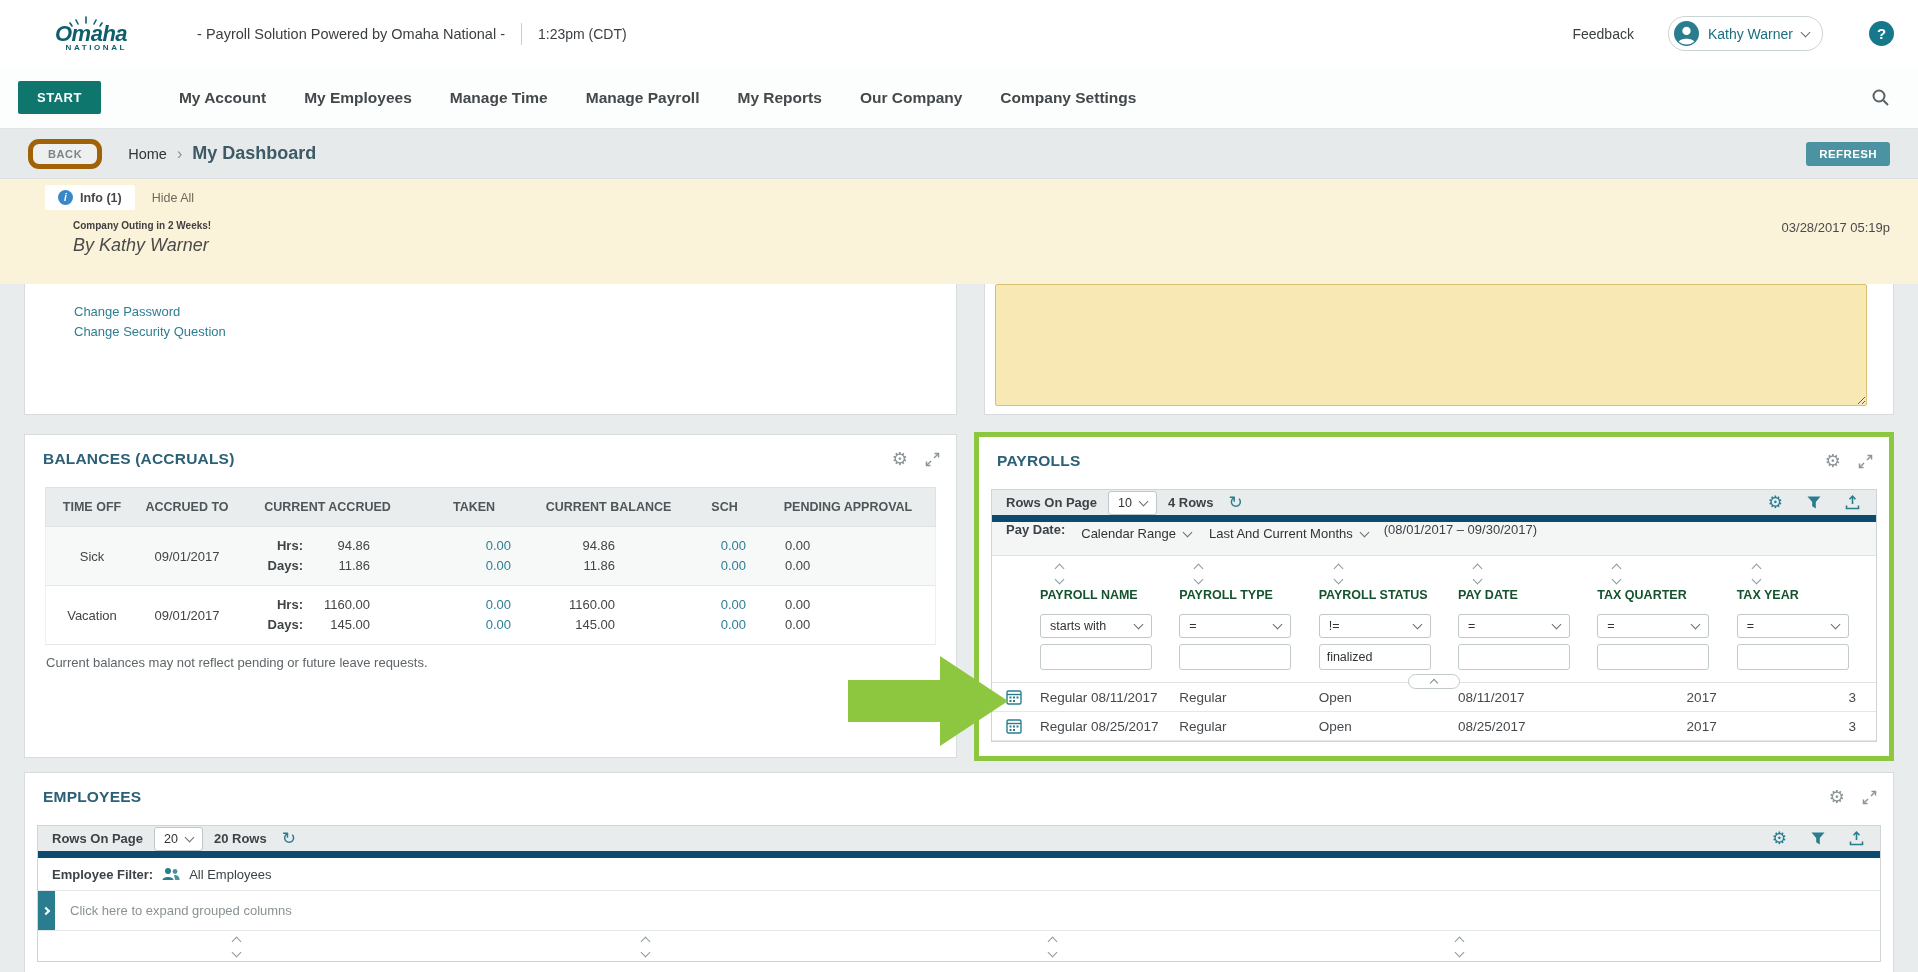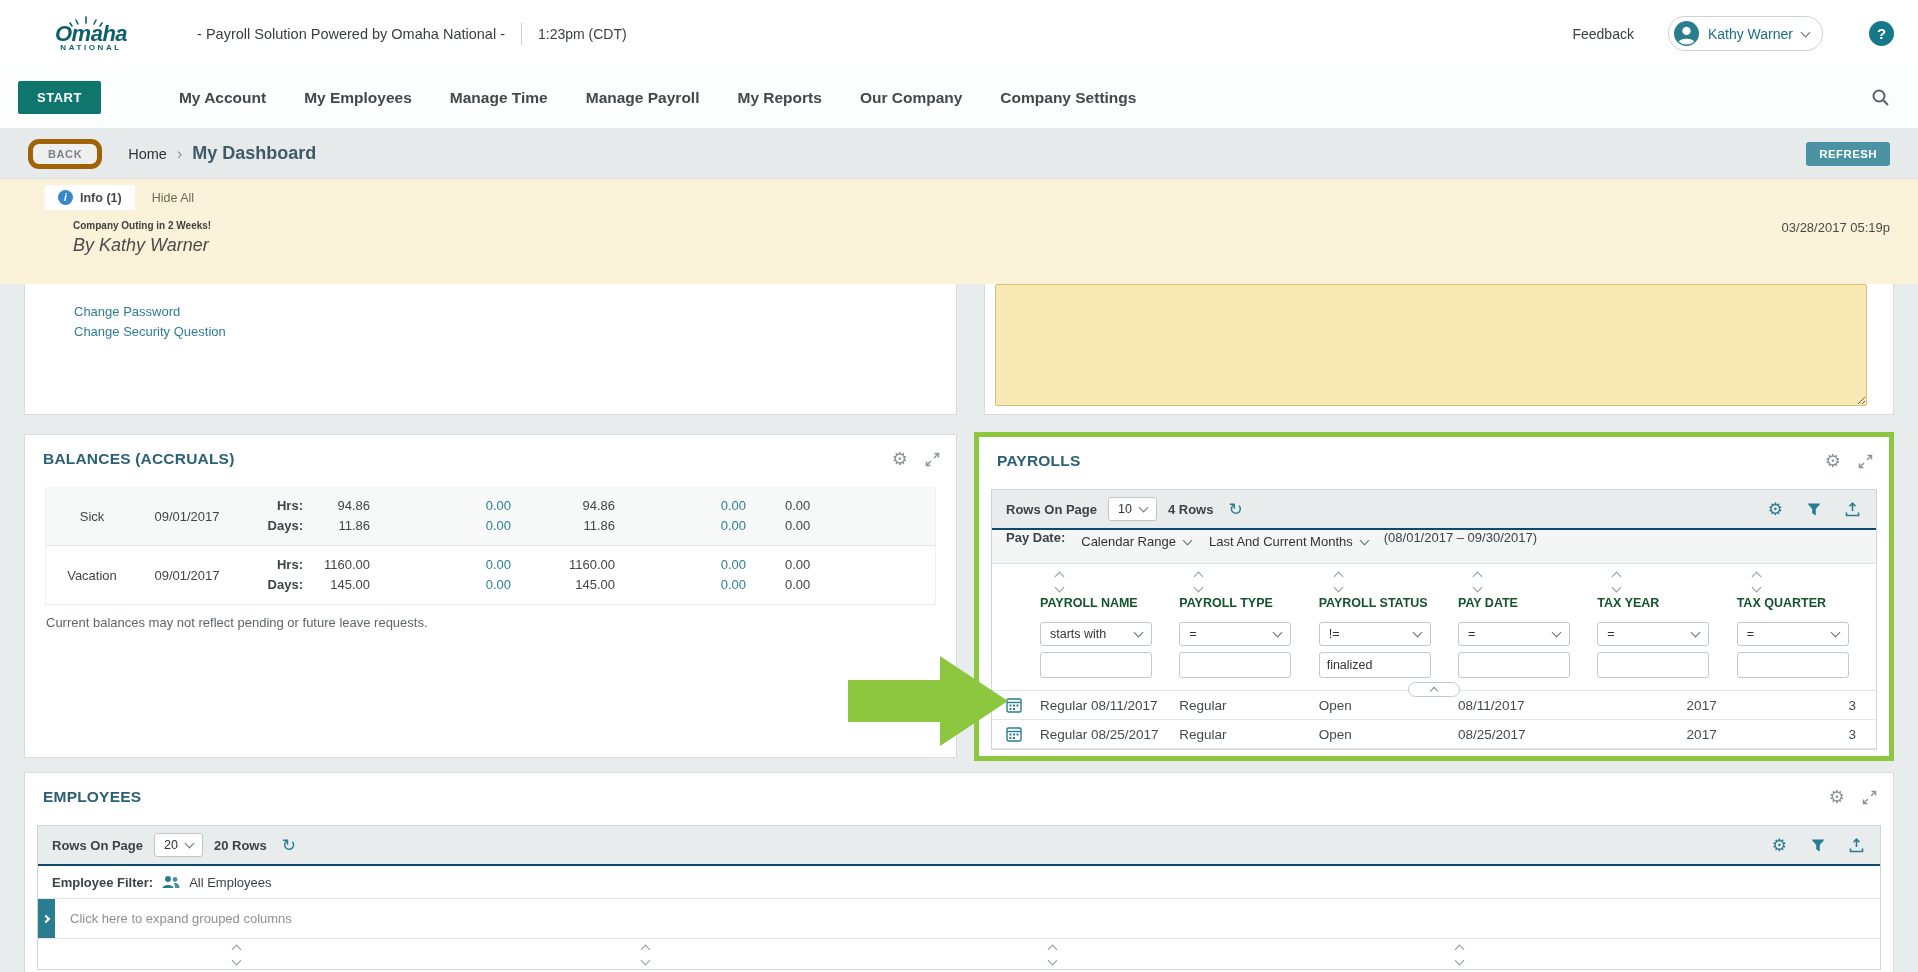--- a/index.html
+++ b/index.html
@@ -5,21 +5,21 @@
   * { box-sizing: border-box; margin: 0; padding: 0; }
   html,body { width:1918px; height:972px; overflow:hidden; }
   body { font-family: "Liberation Sans", "DejaVu Sans", sans-serif; font-size:13px; color:#3c4144; background:#e9eced; }
   .page { position:relative; width:1918px; height:972px; overflow:hidden; background:#e9eced; }
 
   
   .topbar { height:67px; background:#fff; display:flex; align-items:center; padding:0 24px 0 55px; }
   .logo { position:relative; padding-top:9px; cursor:pointer; }
   .logo-rays { position:absolute; top:0; left:14px; }
   .logo-top { font-size:22px; font-weight:bold; font-style:italic; color:#0d5f6b; letter-spacing:-0.5px; line-height:18px; }
-  .logo-bottom { font-size:8px; letter-spacing:2.6px; color:#0d5f6b; font-weight:bold; text-align:center; }
+  .logo-bottom { font-size:8px; letter-spacing:2.6px; color:#0d5f6b; font-weight:bold; text-align:right; }
   .tagline { margin-left:70px; font-size:14.5px; color:#3a3e40; }
   .vdiv { width:1px; height:22px; background:#c9ced0; margin:0 16px; }
   .time { font-size:14px; color:#3a3e40; }
   .top-spacer { flex:1; }
   .feedback { font-size:14px; color:#3b3f41; cursor:pointer; text-decoration:none; }
   .user-pill { margin-left:34px; display:flex; align-items:center; gap:9px; border:1px solid #ccd3d4; border-radius:17px; padding:4px 13px 4px 5px; cursor:pointer; background:#fff; }
   .user-name { font-size:14px; color:#1b6f80; }
   .help-circle { margin-left:46px; width:25px; height:25px; border-radius:50%; background:#15798b; color:#fff; font-weight:bold; font-size:15px; display:flex; align-items:center; justify-content:center; cursor:pointer; }
 
   
@@ -88,21 +88,21 @@
   .num { text-align:right; }
   .col-accrued { padding-right:49px; }
   .col-taken { padding-right:18px; color:#2e7e93; }
   .col-balance { padding-right:73px; }
   .col-sch { padding-right:15px; color:#2e7e93; }
   .col-pending { text-align:left; padding-left:24px; }
   .bal-note { margin:10px 20px 0 21px; font-size:13px; color:#5f6568; }
 
   
   .grid-widget { margin:4px 12px 12px 12px; border:1px solid #cfd5d6; background:#fff; }
-  .grid-toolbar { height:40px; background:#e8eced; border-bottom:2px solid #0c4a6e; display:flex; align-items:center; gap:11px; padding:0 16px 0 14px; }
+  .grid-toolbar { height:32px; background:#e8eced; border-bottom:7px solid #0c4a6e; display:flex; align-items:center; gap:11px; padding:0 16px 0 14px; }
   .tb-label { font-size:13px; font-weight:bold; color:#3c4246; }
   .tb-spacer { flex:1; }
   .tb-icons { display:flex; align-items:center; gap:24px; }
   .fselect { display:inline-flex; align-items:center; justify-content:space-between; gap:8px; background:#fff; border:1px solid #bfc7c9; border-radius:3px; padding:4px 9px; font-size:12.5px; color:#333; cursor:pointer; }
   .fselect.ghost { background:transparent; border:none; font-size:13px; padding:4px 2px; }
   .dcaret { width:7px; height:7px; border-right:1.6px solid #667072; border-bottom:1.6px solid #667072; transform:rotate(45deg); margin-top:-3px; flex:none; }
   .paydate-row { height:34px; background:#f4f6f6; border-bottom:1px solid #dde2e2; display:flex; align-items:flex-start; gap:14px; padding:0 14px; }
   .range-text { font-size:13px; color:#3c4246; }
 
   .pr-grid { display:grid; grid-template-columns:48px repeat(6, 1fr); align-items:center; }
@@ -243,20 +243,29 @@
                     <path d="M9.5 1.5h4v4"></path>
                     <path d="M13.5 1.5 9 6"></path>
                     <path d="M5.5 13.5h-4v-4"></path>
                     <path d="M1.5 13.5 6 9"></path>
                   </g>
                 </svg>
             </span>
           </span>
         </div>
         <div class="bal-table">
+          <div class="bal-head bal-grid">
+            <div class="bh">TIME OFF</div>
+            <div class="bh">ACCRUED TO</div>
+            <div class="bh span2">CURRENT ACCRUED</div>
+            <div class="bh">TAKEN</div>
+            <div class="bh">CURRENT BALANCE</div>
+            <div class="bh">SCH</div>
+            <div class="bh">PENDING APPROVAL</div>
+          </div>
 
           <div class="bal-row bal-grid shade">
             <div class="bcell mid ctr">Sick</div>
             <div class="bcell mid ctr">09/01/2017</div>
             <div class="bcell lbl">
               <div>Hrs:</div>
                 <div>Days:</div>
             </div>
             <div class="bcell num col-accrued">
               <div>94.86</div>
@@ -401,28 +410,28 @@
                     <span class="caret-u"></span>
                     <span class="caret-d"></span>
                   </span>
                 <span class="hlabel">PAY DATE</span>
               </div>
               <div class="hcell">
                 <span class="sorts">
                     <span class="caret-u"></span>
                     <span class="caret-d"></span>
                   </span>
-                <span class="hlabel">TAX YEAR</span>
+                <span class="hlabel">TAX QUARTER</span>
               </div>
               <div class="hcell">
                 <span class="sorts">
                     <span class="caret-u"></span>
                     <span class="caret-d"></span>
                   </span>
-                <span class="hlabel">TAX QUARTER</span>
+                <span class="hlabel">TAX YEAR</span>
               </div>
             </div>
 
             <div class="pr-grid">
               <div></div>
               <div class="fcell">
                 <span class="fselect">
                     <span>starts with</span>
                     <span class="dcaret"></span>
                   </span>

